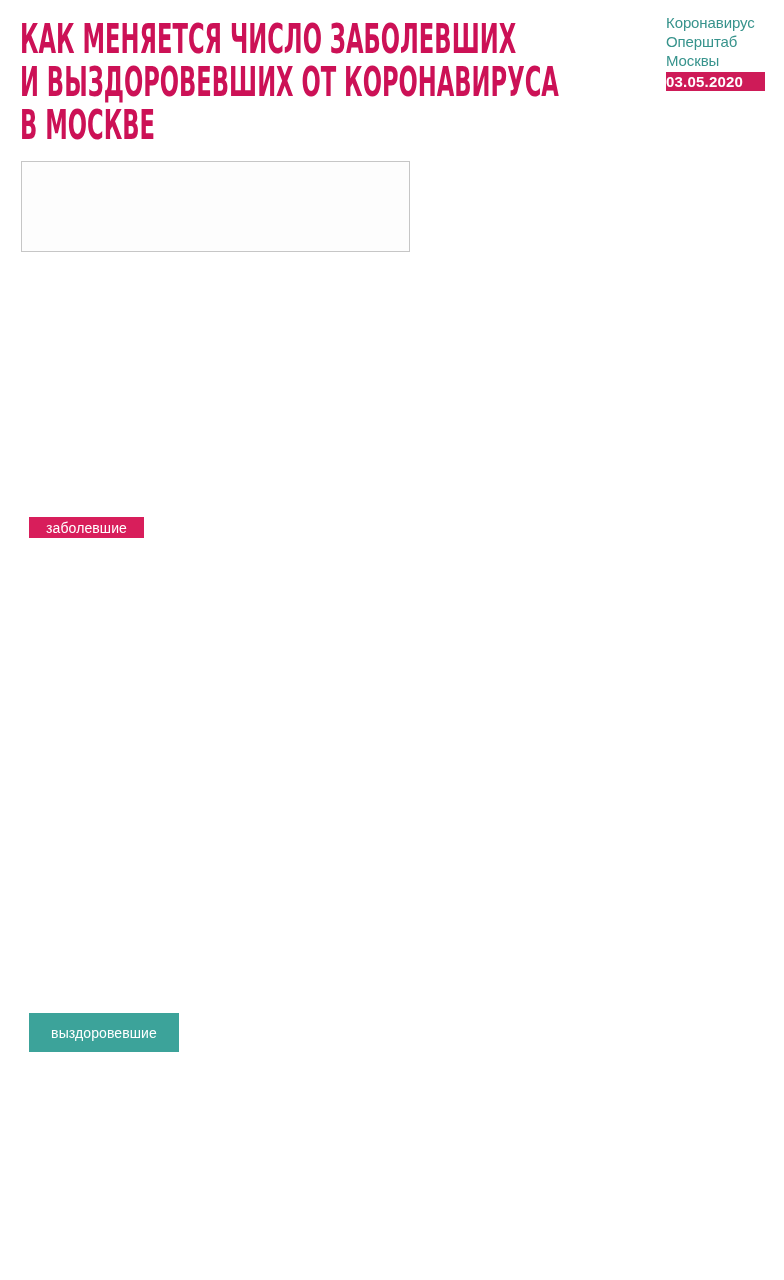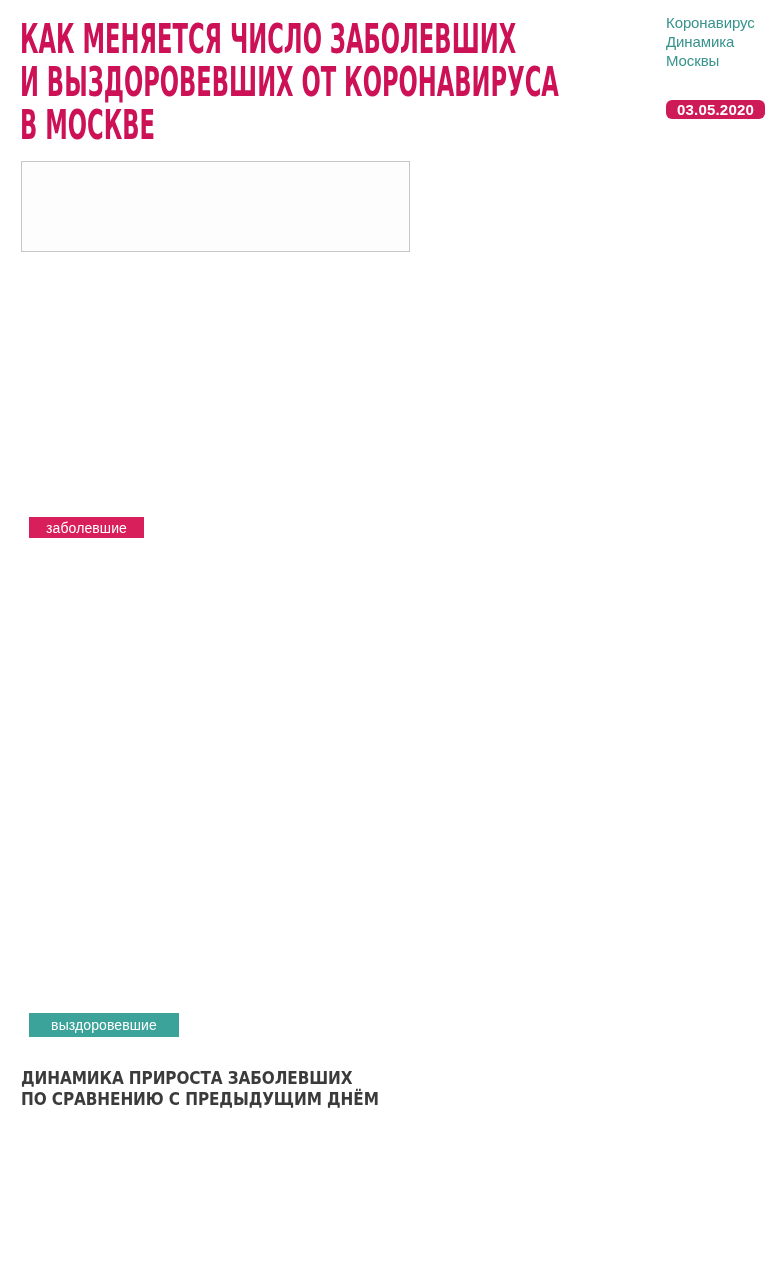--- a/index.html
+++ b/index.html
@@ -18,66 +18,64 @@
     color:#cc1156;text-transform:uppercase;white-space:pre-line;
     transform:scaleX(0.630);transform-origin:0 0;
   }
   .brand{position:absolute;left:605px;top:18px;width:46px;height:54px;}
   .brand-text{
     position:absolute;left:666px;top:13px;
     font-size:15px;line-height:19.2px;font-weight:normal;color:#37938c;
     white-space:pre-line;letter-spacing:-0.1px;
   }
   .date-badge{
-    position:absolute;left:666px;top:100px;width:99px;height:19px;
+    position:absolute;left:666px;top:72px;width:99px;height:19px;
     background:#ce1b58;color:#ffffff;font-size:15px;font-weight:bold;
-    line-height:19px;text-align:center;letter-spacing:0.2px;border-radius:6px;
+    line-height:19px;letter-spacing:0.2px;
   }
 
   
   .statbox{
     position:absolute;left:21px;top:161px;width:389px;height:91px;
     border:1px solid #c6c6c6;background:#fdfdfd;box-sizing:border-box;
   }
 
   
   #chart{position:absolute;left:0;top:0;width:784px;height:1280px;}
 
   .badge{
     position:absolute;color:#ffffff;font-size:14px;font-weight:normal;
     display:flex;align-items:center;justify-content:center;letter-spacing:0.1px;margin-left:8px;
   }
   .badge.ill{left:21px;top:517px;width:115px;height:21px;background:#d81e5b;}
-  .badge.rec{left:21px;top:1013px;width:150px;height:24px;background:#3ca39a;}
+  .badge.rec{left:21px;top:1013px;width:150px;height:39px;background:#3ca39a;}
 
   
   .sub-title{
     position:absolute;left:21px;top:1068px;
     font-family:"DejaVu Sans Condensed","DejaVu Sans",sans-serif;
     font-weight:bold;font-size:17px;line-height:21px;color:#3b3b3b;
     text-transform:uppercase;white-space:pre-line;letter-spacing:-0.1px;
   }
 </style>
 </head>
 <body>
 
 <div id="root">
   <div class="title">Как меняется число заболевших
 и выздоровевших от коронавируса
 в Москве</div>
 
   <div class="brand"></div>
   <div class="brand-text">Коронавирус
-Динамика
+Оперштаб
 Москвы</div>
   <div class="date-badge">03.05.2020</div>
 
   <div class="statbox"></div>
   <div id="stats-layer"></div>
 
   <svg id="chart" viewBox="0 0 784 1280" width="784" height="1280" xmlns="http://www.w3.org/2000/svg"></svg>
 
   <div class="badge ill">заболевшие</div>
   <div class="badge rec">выздоровевшие</div>
 
-  <div class="sub-title">Динамика прироста заболевших
-по сравнению с предыдущим днём</div>
 </div>
 
 </body></html>

